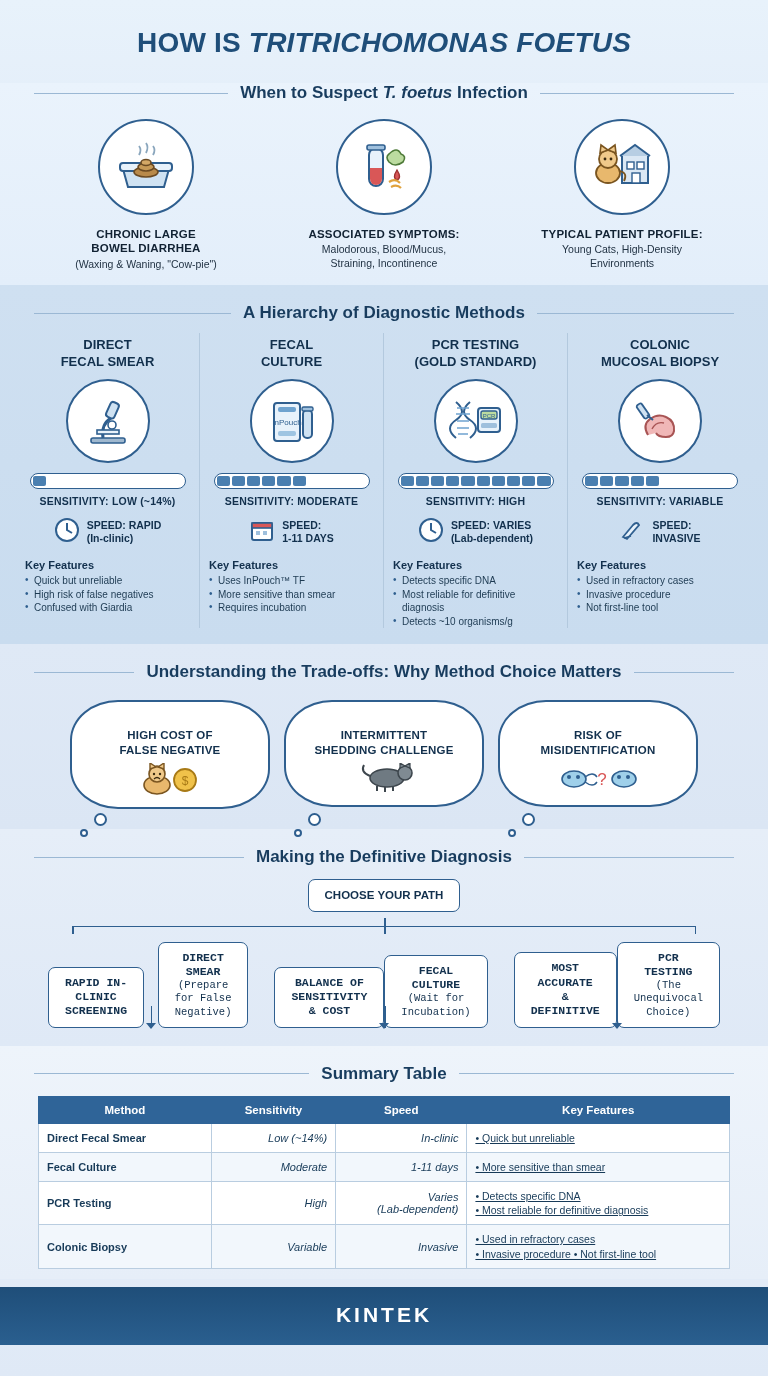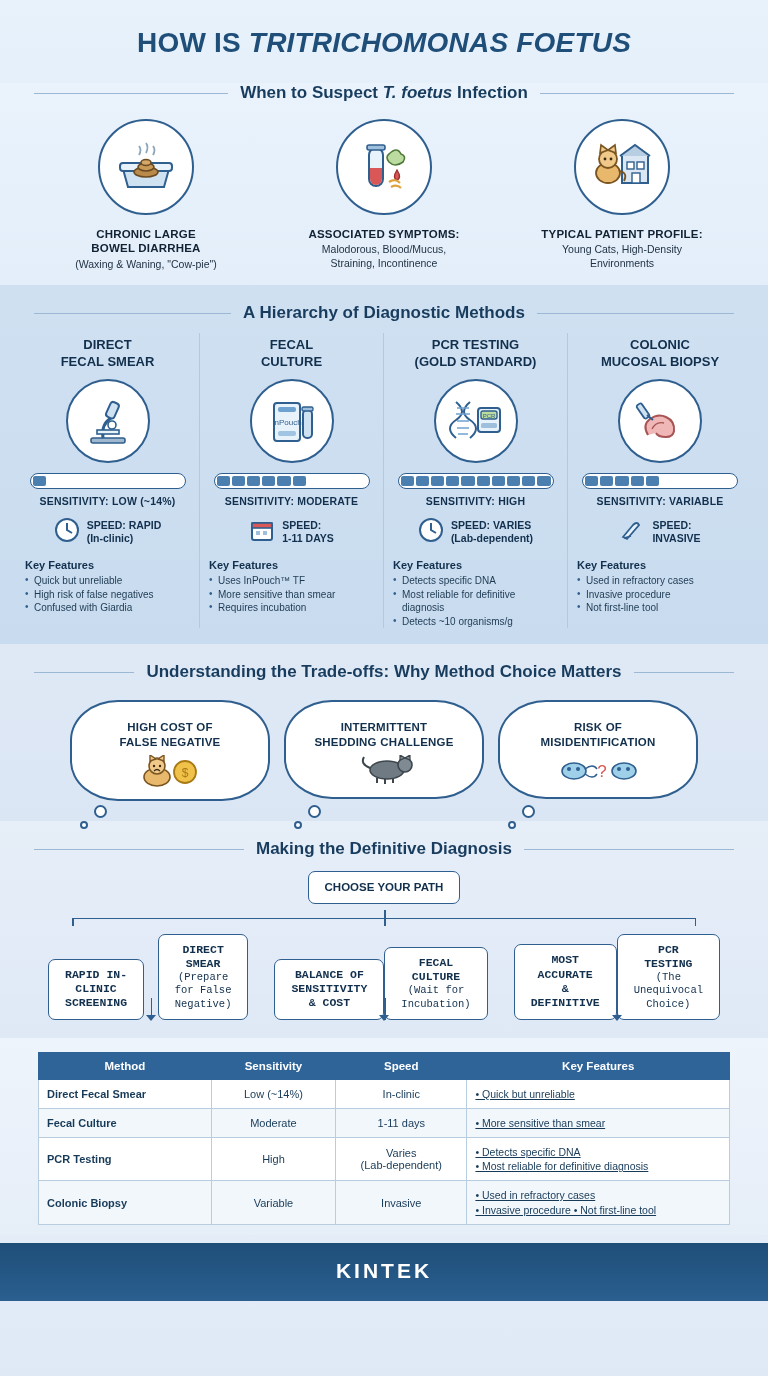--- a/index.html
+++ b/index.html
@@ -130,21 +130,21 @@
   .clouds {
     display: flex; justify-content: center; gap: 14px;
     padding: 12px 40px 6px;
   }
   .cloud-wrap { position: relative; width: 200px; text-align: center; }
   .cloud {
     position: relative;
     background: #fff;
     border: 2px solid #2f5f8f;
     border-radius: 48px / 40px;
-    padding: 18px 10px 12px;
+    padding: 26px 10px 12px;
     min-height: 96px;
   }
   .cloud .ctitle {
     font-size: 11.5px; font-weight: bold; color: #12304d;
     line-height: 1.25; letter-spacing: .2px;
   }
   .cloud .cart { margin-top: 6px; display: flex; justify-content: center; }
   .bub { position: absolute; border: 2px solid #2f5f8f; background: #fff; border-radius: 50%; }
   .bub.b1 { width: 13px; height: 13px; left: 24px; bottom: -17px; }
   .bub.b2 { width: 8px;  height: 8px;  left: 10px; bottom: -28px; }
@@ -179,21 +179,21 @@
   .tbl-wrap { padding: 6px 38px 0; }
   table { width: 100%; border-collapse: collapse; background: #fff; font-size: 11px; }
   thead th {
     background: #2f6498; color: #fff; font-size: 11.5px; font-weight: bold;
     padding: 7px 6px; border: 1px solid #2f6498; text-align: center;
   }
   tbody td {
     border: 1px solid #b9cde0; padding: 7px 8px; color: #173a58; vertical-align: middle;
   }
   tbody td.m { font-weight: bold; text-align: left; }
-  tbody td.c { text-align: center; }
+  tbody td.c { text-align: right; font-style: italic; }
   tbody td.k { text-align: left; font-size: 10.5px; line-height: 1.35; text-decoration: underline; }
   tbody tr:nth-child(even) td { background: #f2f7fc; }
 
   
   .footer {
     background: linear-gradient(180deg,#1f4e79 0%, #2a5f8f 100%);
     padding: 16px 0 18px; text-align: center; margin-top: 8px;
   }
   .footer .brand {
     color: #fff; font-size: 21px; font-weight: bold; letter-spacing: 3px;
@@ -631,20 +631,25 @@
           <div class="node">
             <span>PCR TESTING</span>
             <span class="sub">(The Unequivocal Choice)</span>
           </div>
         </div>
       </div>
     </div>
   </div>
 
   <div class="band-5">
+    <div class="sec-head">
+      <span class="line"></span>
+      <h2>Summary Table</h2>
+      <span class="line"></span>
+    </div>
 
     <div class="tbl-wrap">
       <table>
         <thead>
           <tr>
             <th style="width:25%">Method</th>
             <th style="width:18%">Sensitivity</th>
             <th style="width:19%">Speed</th>
             <th>Key Features</th>
           </tr>

